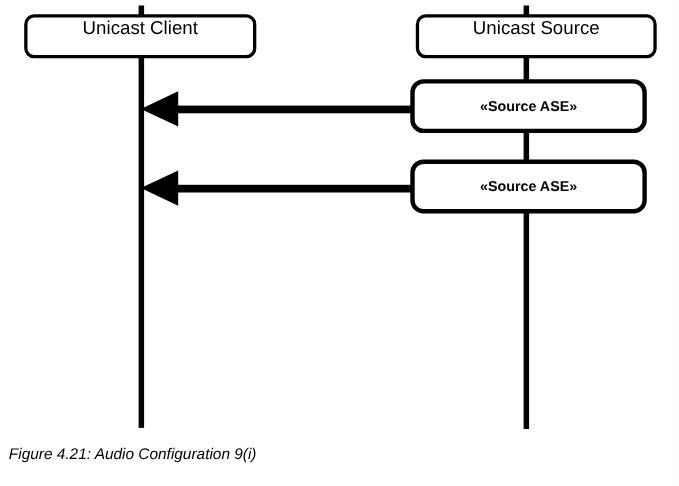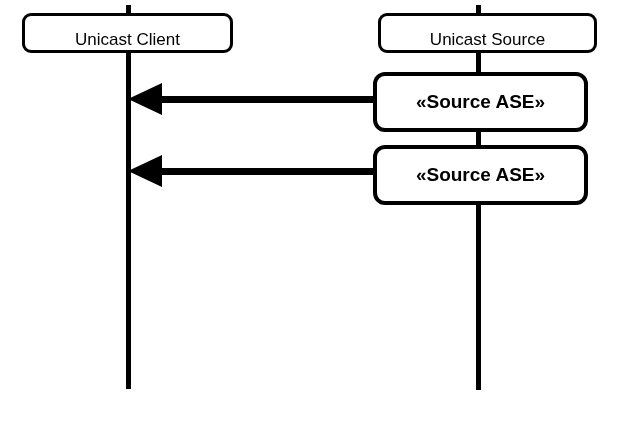--- a/index.html
+++ b/index.html
@@ -26,40 +26,40 @@
   .lifeline.server { left:476px; top:5px; height:385px; }
   .actor-box {
     position:absolute;
     top:13px;
     height:40px;
     background:var(--background);
     border:3px solid var(--line);
     border-radius:9px;
     z-index:3;
     display:flex;
-    align-items:flex-end;
+    align-items:flex-start;
     justify-content:center;
     font-size:17px;
     white-space:nowrap;
   }
   .actor-box.client { left:22px;  width:211px; }
   .actor-box.server { left:378px; width:219px; }
   .ase-box {
     position:absolute;
     left:373px;
     width:215px;
-    height:60px;
+    height:49px;
     background:var(--background);
     border:4px solid var(--line);
     border-radius:12px;
     z-index:3;
     display:flex;
     align-items:center;
     justify-content:center;
-    font-size:19px;
+    font-size:13px;
     font-weight:bold;
     white-space:nowrap;
     text-align:center;
   }
   .ase-box.m1 { top:72px; }
   .ase-box.m2 { top:145px; }
   .arrow { position:absolute; z-index:2; }
   .arrow .shaft {
     position:absolute;
     left:156px;
@@ -117,14 +117,15 @@
   </div>
 
   <div class="ase-box m1">
     <span>«Source ASE»</span>
   </div>
 
   <div class="ase-box m2">
     <span>«Source ASE»</span>
   </div>
 
+  <div class="caption">Figure 4.21: Audio Configuration 9(i)</div>
 
 </div>
 
 </body></html>

